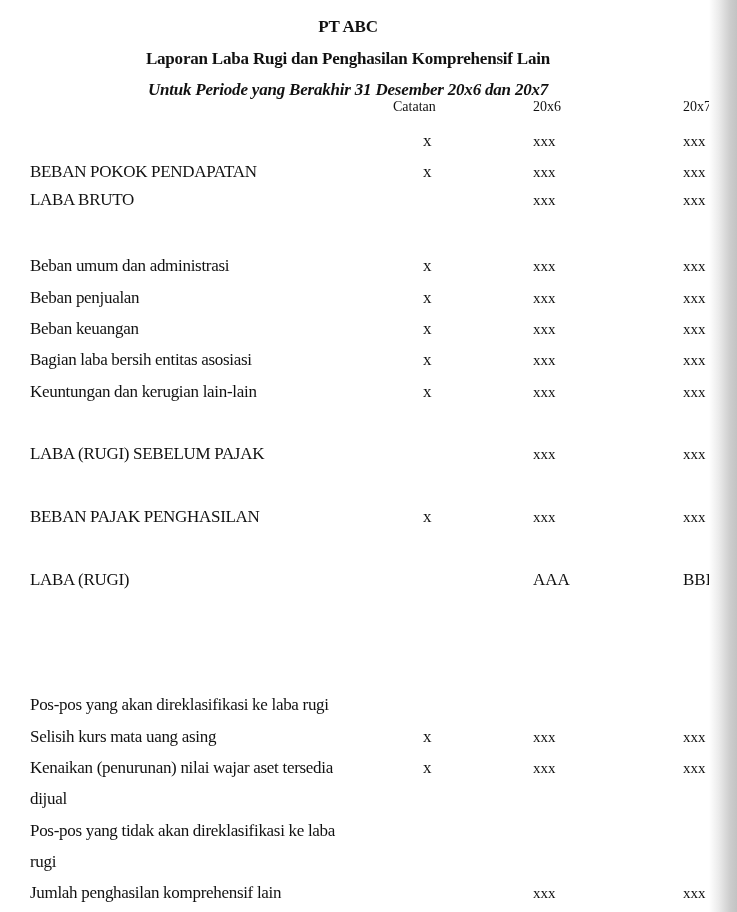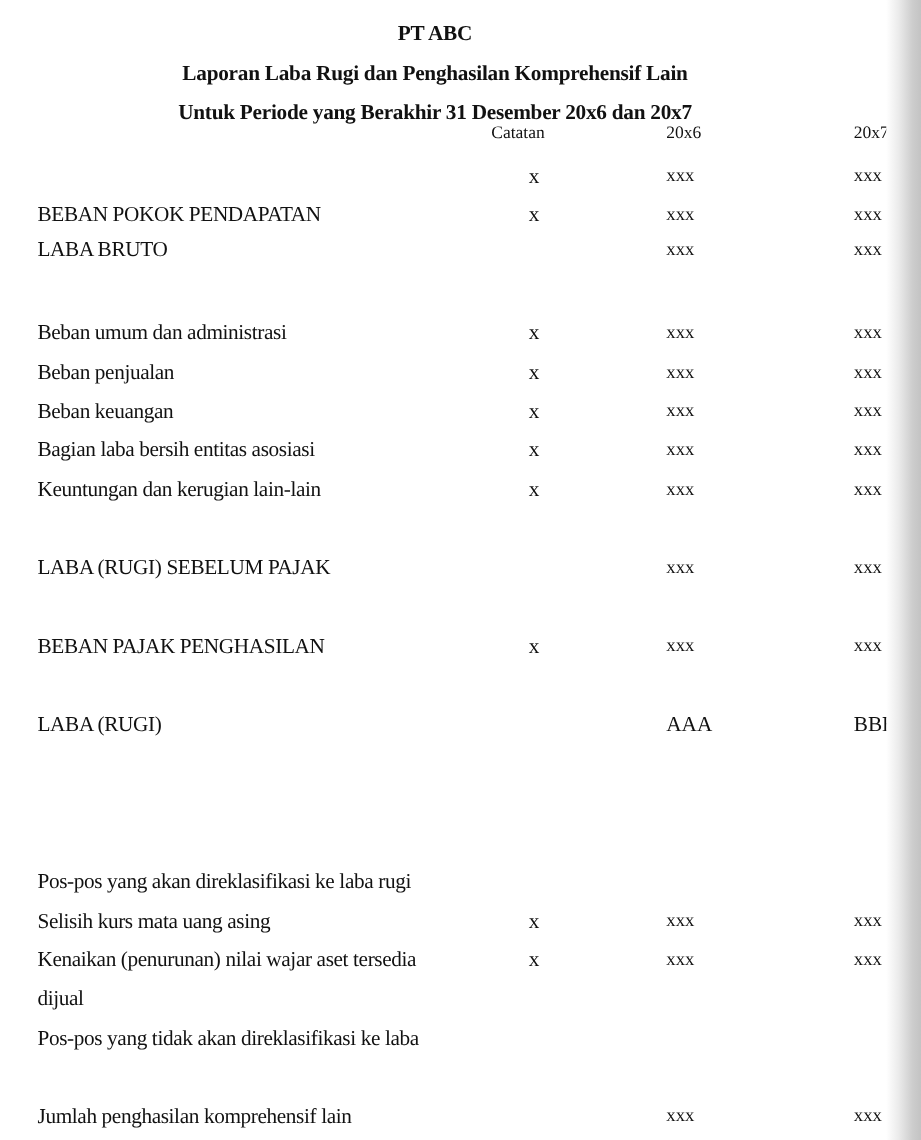--- a/index.html
+++ b/index.html
@@ -35,21 +35,21 @@
     width: 696px;
     text-align: center;
     font-weight: bold;
     font-size: 17px;
     letter-spacing: -0.2px;
     white-space: nowrap;
     margin-top: 12px;
   }
   .title.t1 { top: 5px; }
   .title.t2 { top: 37px; }
-  .title.t3 { top: 68px; }
+  .title.t3 { top: 68px; font-style: italic; }
 
   .hdr {
     position: absolute;
     top: 99px;
     font-size: 14px;
     white-space: nowrap;
   }
   .hdr.catatan { left: 393px; }
   .hdr.y1 { left: 533px; }
   .hdr.y2 { left: 683px; }
@@ -191,20 +191,23 @@
     <span class="note">x</span>
     <span class="v1">xxx</span>
     <span class="v2">xxx</span>
   </div>
   <div class="row" style="top:789px">
     <span class="label">dijual</span>
   </div>
   <div class="row" style="top:821px">
     <span class="label">Pos-pos yang tidak akan direklasifikasi ke laba</span>
   </div>
+  <div class="row" style="top:852px">
+    <span class="label">rugi</span>
+  </div>
   <div class="row" style="top:883px">
     <span class="label">Jumlah penghasilan komprehensif lain</span>
     <span class="note"></span>
     <span class="v1">xxx</span>
     <span class="v2">xxx</span>
   </div>
 
   <div class="edge-shadow"></div>
 </div>
 

